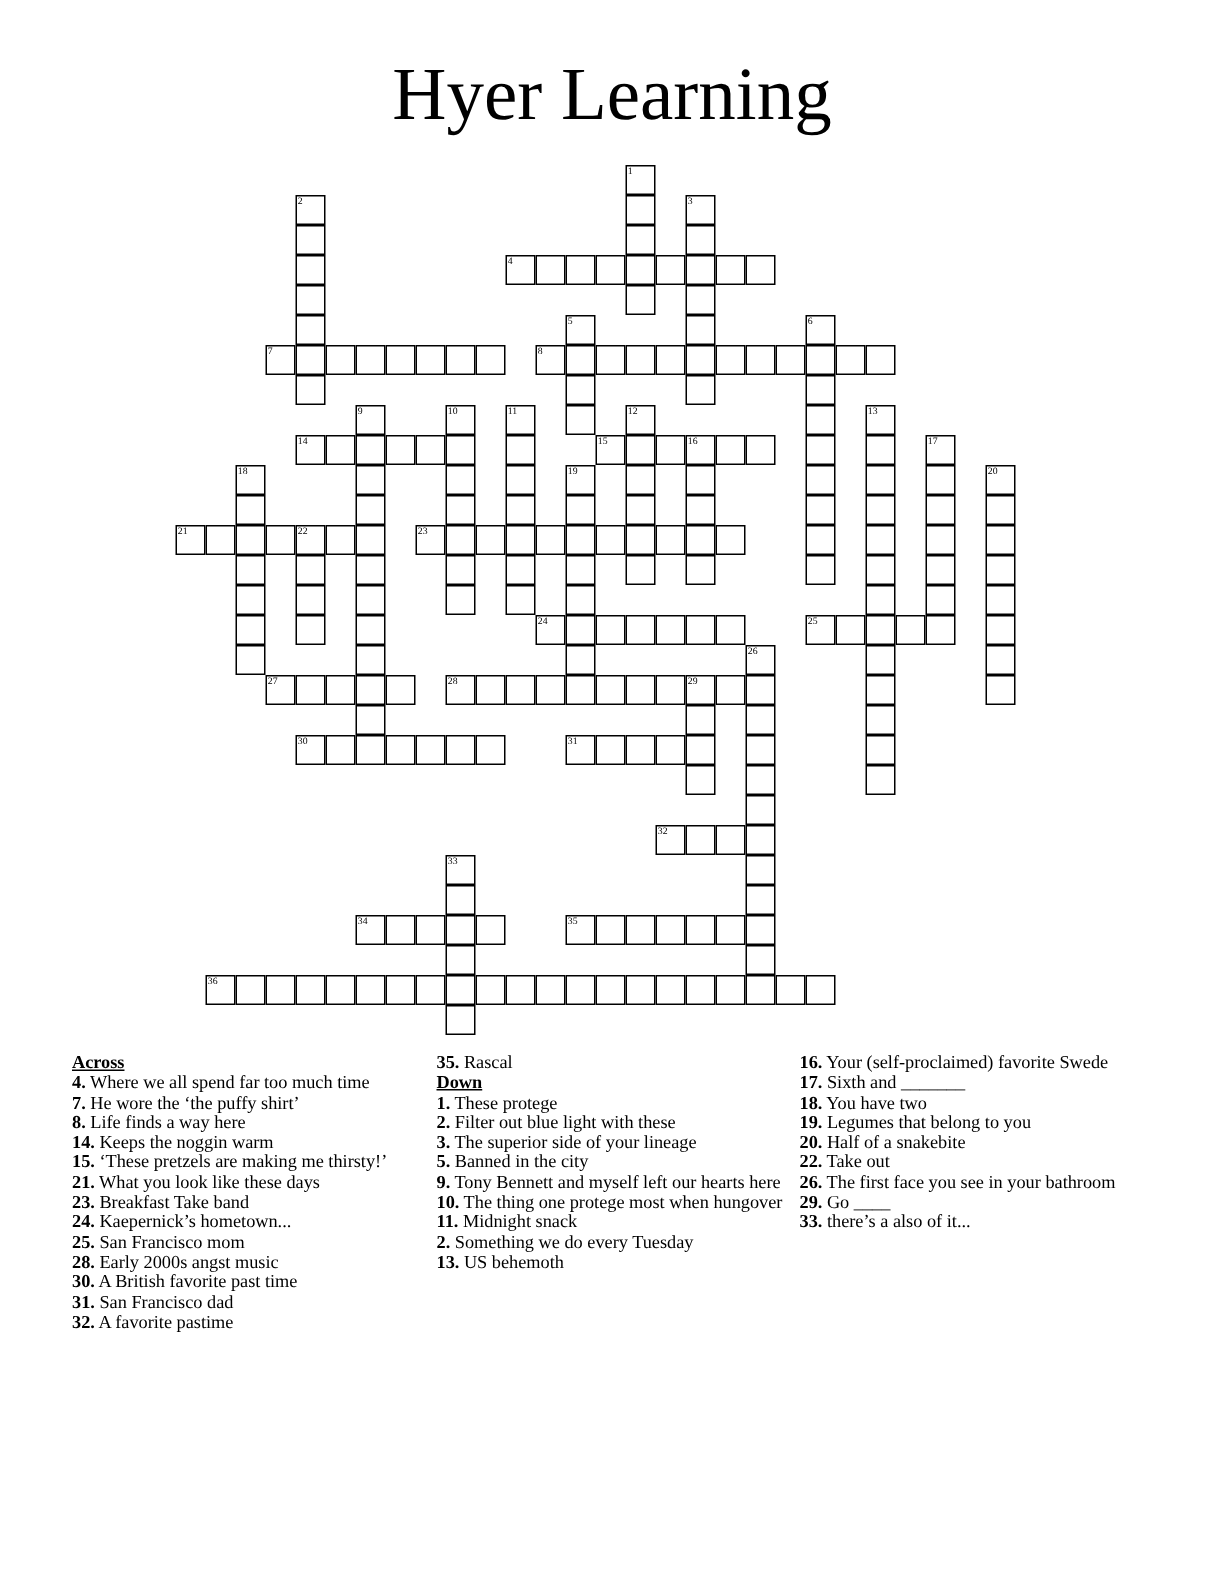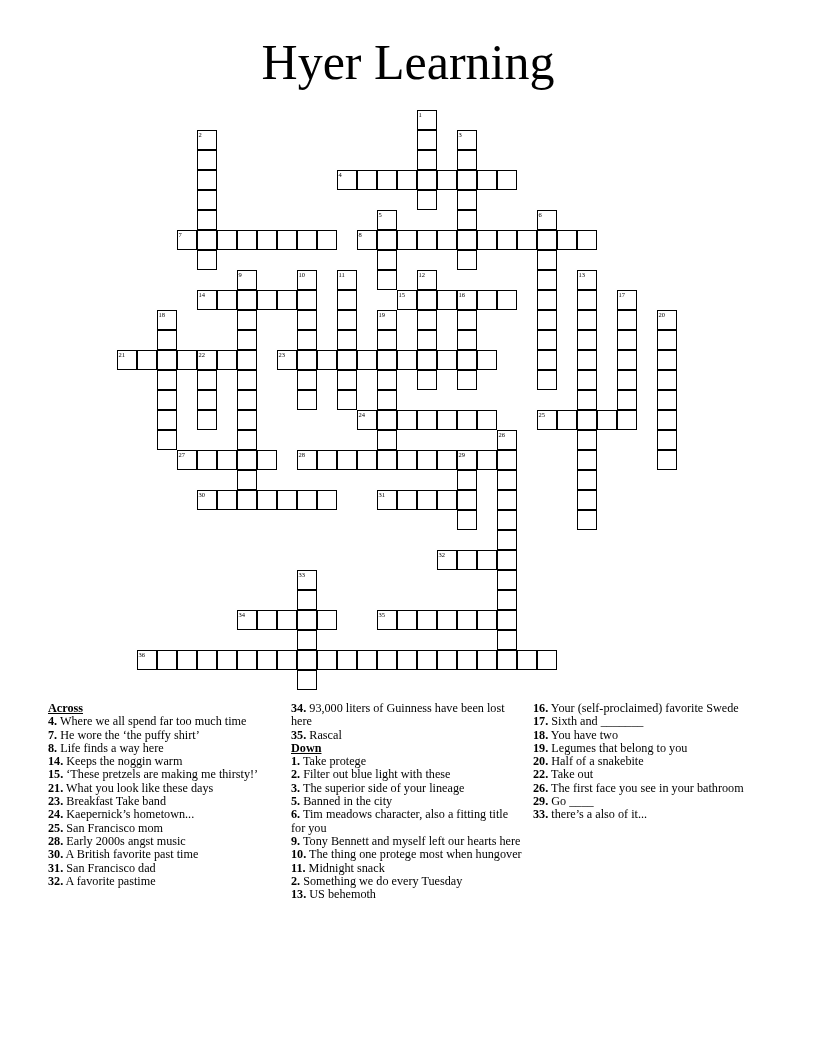--- a/index.html
+++ b/index.html
@@ -351,30 +351,28 @@
       <div class="clue"><b>25.</b><span> San Francisco mom</span></div>
       <div class="clue"><b>28.</b><span> Early 2000s angst music</span></div>
       <div class="clue"><b>30.</b><span> A British favorite past time</span></div>
       <div class="clue"><b>31.</b><span> San Francisco dad</span></div>
       <div class="clue"><b>32.</b><span> A favorite pastime</span></div>
     </div>
 </div>
 
 <div class="clues col2" id="col2">
   <div id="col2-across-list">
-      <div class="clue"><b>34.</b><span> 93,000 liters of Guinness have been lost here</span></div>
       <div class="clue"><b>35.</b><span> Rascal</span></div>
     </div>
   <div class="heading">Down</div>
   <div id="col2-down-list">
-      <div class="clue"><b>1.</b><span> Take protege</span></div>
+      <div class="clue"><b>1.</b><span> These protege</span></div>
       <div class="clue"><b>2.</b><span> Filter out blue light with these</span></div>
       <div class="clue"><b>3.</b><span> The superior side of your lineage</span></div>
       <div class="clue"><b>5.</b><span> Banned in the city</span></div>
-      <div class="clue"><b>6.</b><span> Tim meadows character, also a fitting title for you</span></div>
       <div class="clue"><b>9.</b><span> Tony Bennett and myself left our hearts here</span></div>
       <div class="clue"><b>10.</b><span> The thing one protege most when hungover</span></div>
       <div class="clue"><b>11.</b><span> Midnight snack</span></div>
       <div class="clue"><b>2.</b><span> Something we do every Tuesday</span></div>
       <div class="clue"><b>13.</b><span> US behemoth</span></div>
     </div>
 </div>
 
 <div class="clues col3" id="col3">
   <div id="col3-list">

